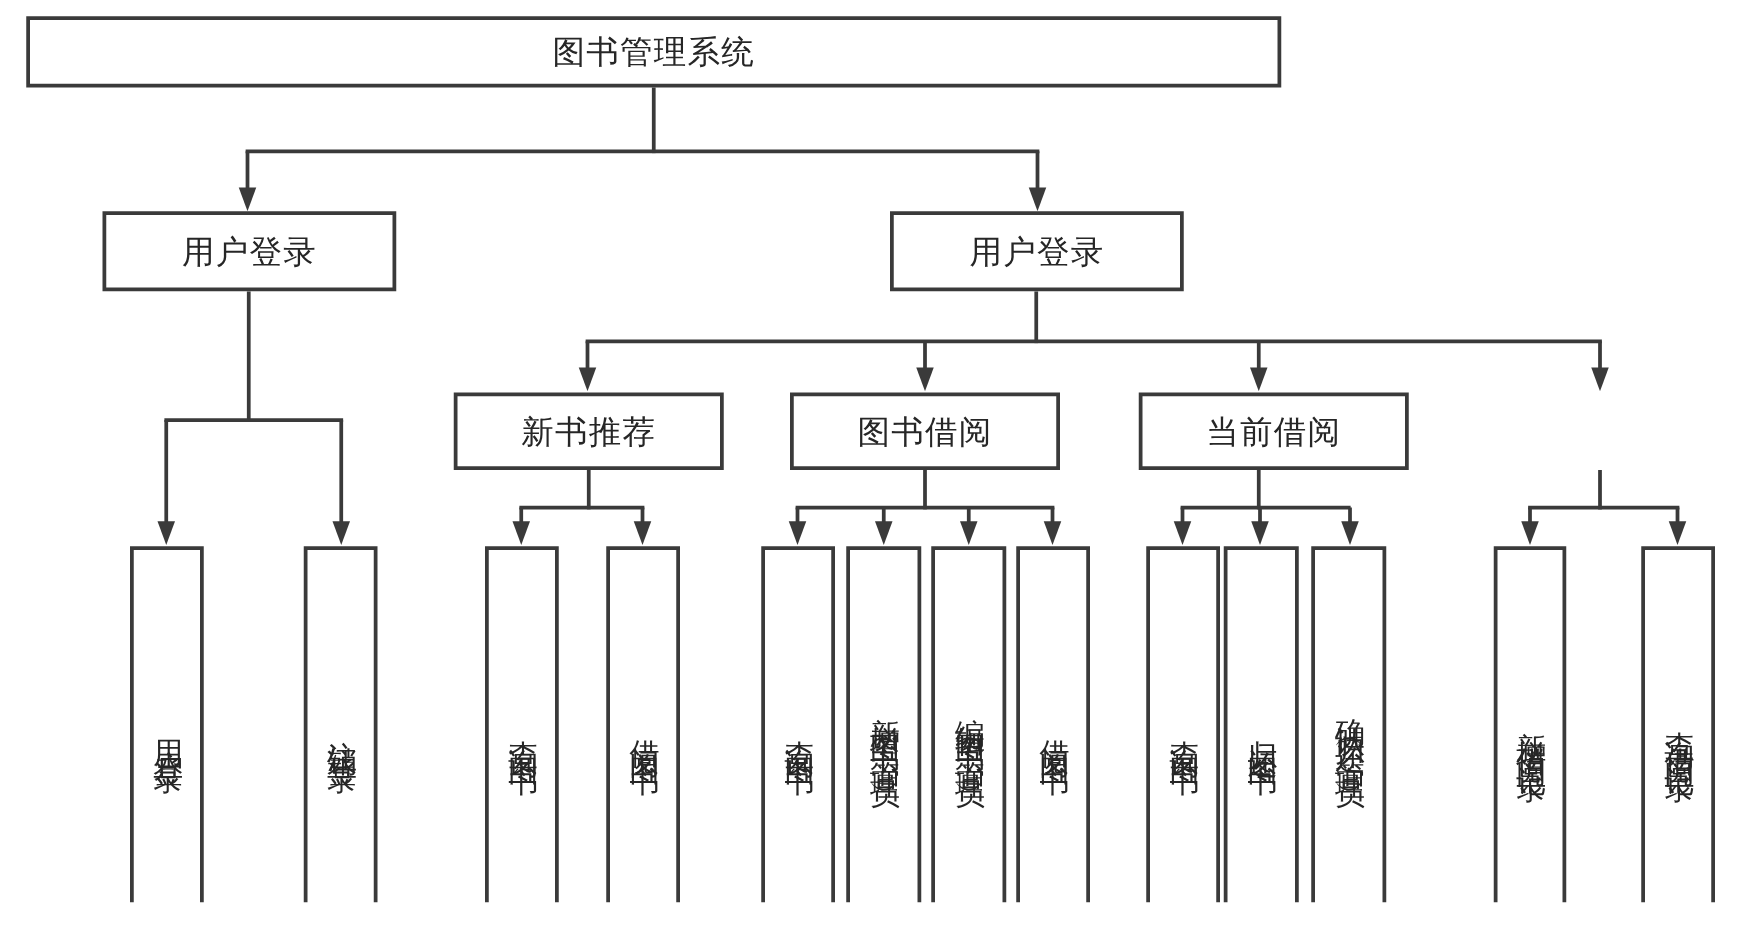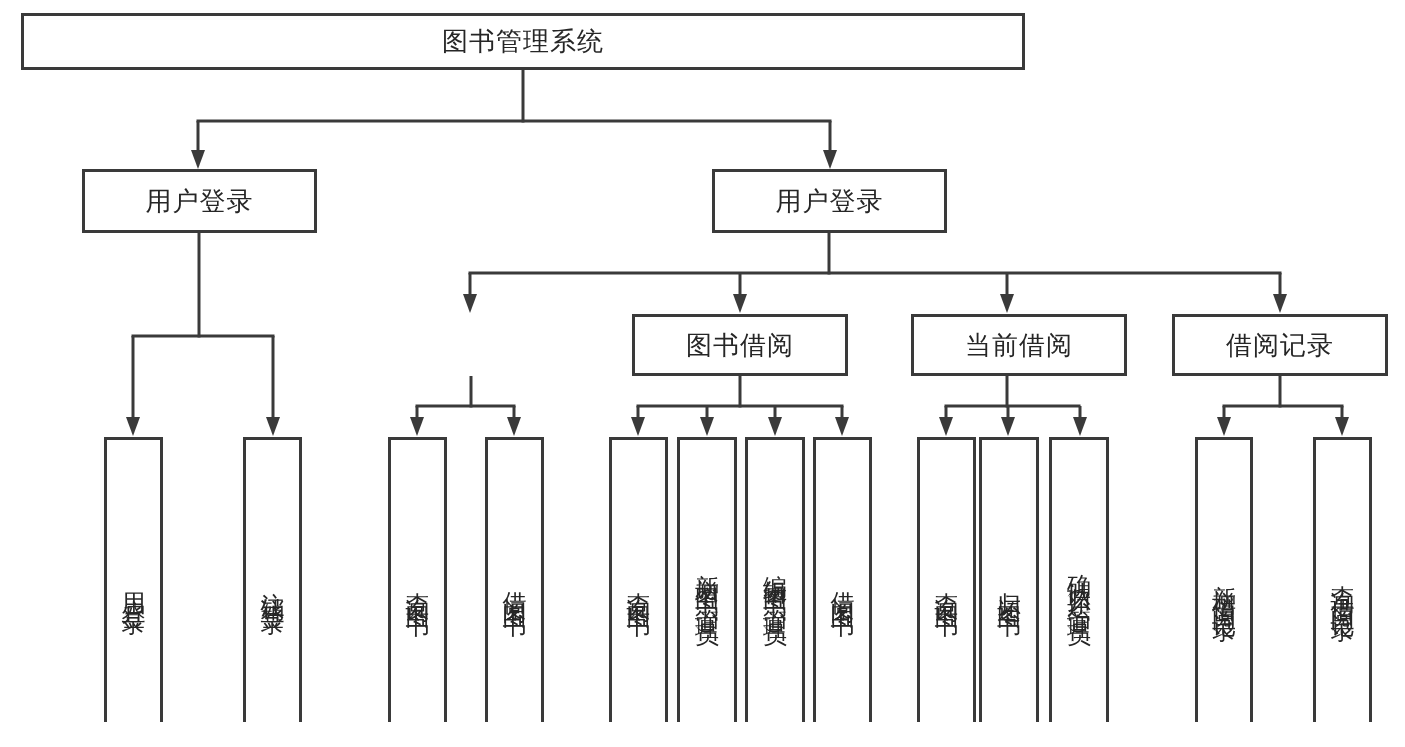--- a/index.html
+++ b/index.html
@@ -122,23 +122,23 @@
       <line x1="1342" y1="406" x2="1342" y2="419"></line>
       <polygon points="1335,417 1349,417 1342,436"></polygon>
     </g>
   </svg>
 
   <div class="node h" style="left:21px; top:13px; width:1004px; height:57px;">图书管理系统</div>
 
   <div class="node h" style="left:82px; top:169px; width:235px; height:64px;">用户登录</div>
   <div class="node h" style="left:712px; top:169px; width:235px; height:64px;">用户登录</div>
 
+  <div class="node h" style="left:363px; top:314px; width:216px; height:62px;">新书推荐</div>
   <div class="node h" style="left:632px; top:314px; width:216px; height:62px;">图书借阅</div>
   <div class="node h" style="left:899px; top:314px; width:216px; height:62px;margin-left:12px;">当前借阅</div>
-  <div class="node h" style="left:1172px; top:314px; width:216px; height:62px;">借阅记录</div>
 
   <div class="node leaf" style="left:104px; top:437px; width:59px; height:299px;">
     <span>用户登录</span>
   </div>
   <div class="node leaf" style="left:243px; top:437px; width:59px; height:299px;">
     <span>注销登录</span>
   </div>
 
   <div class="node leaf" style="left:388px; top:437px; width:59px; height:299px;">
     <span>查询图书</span>

